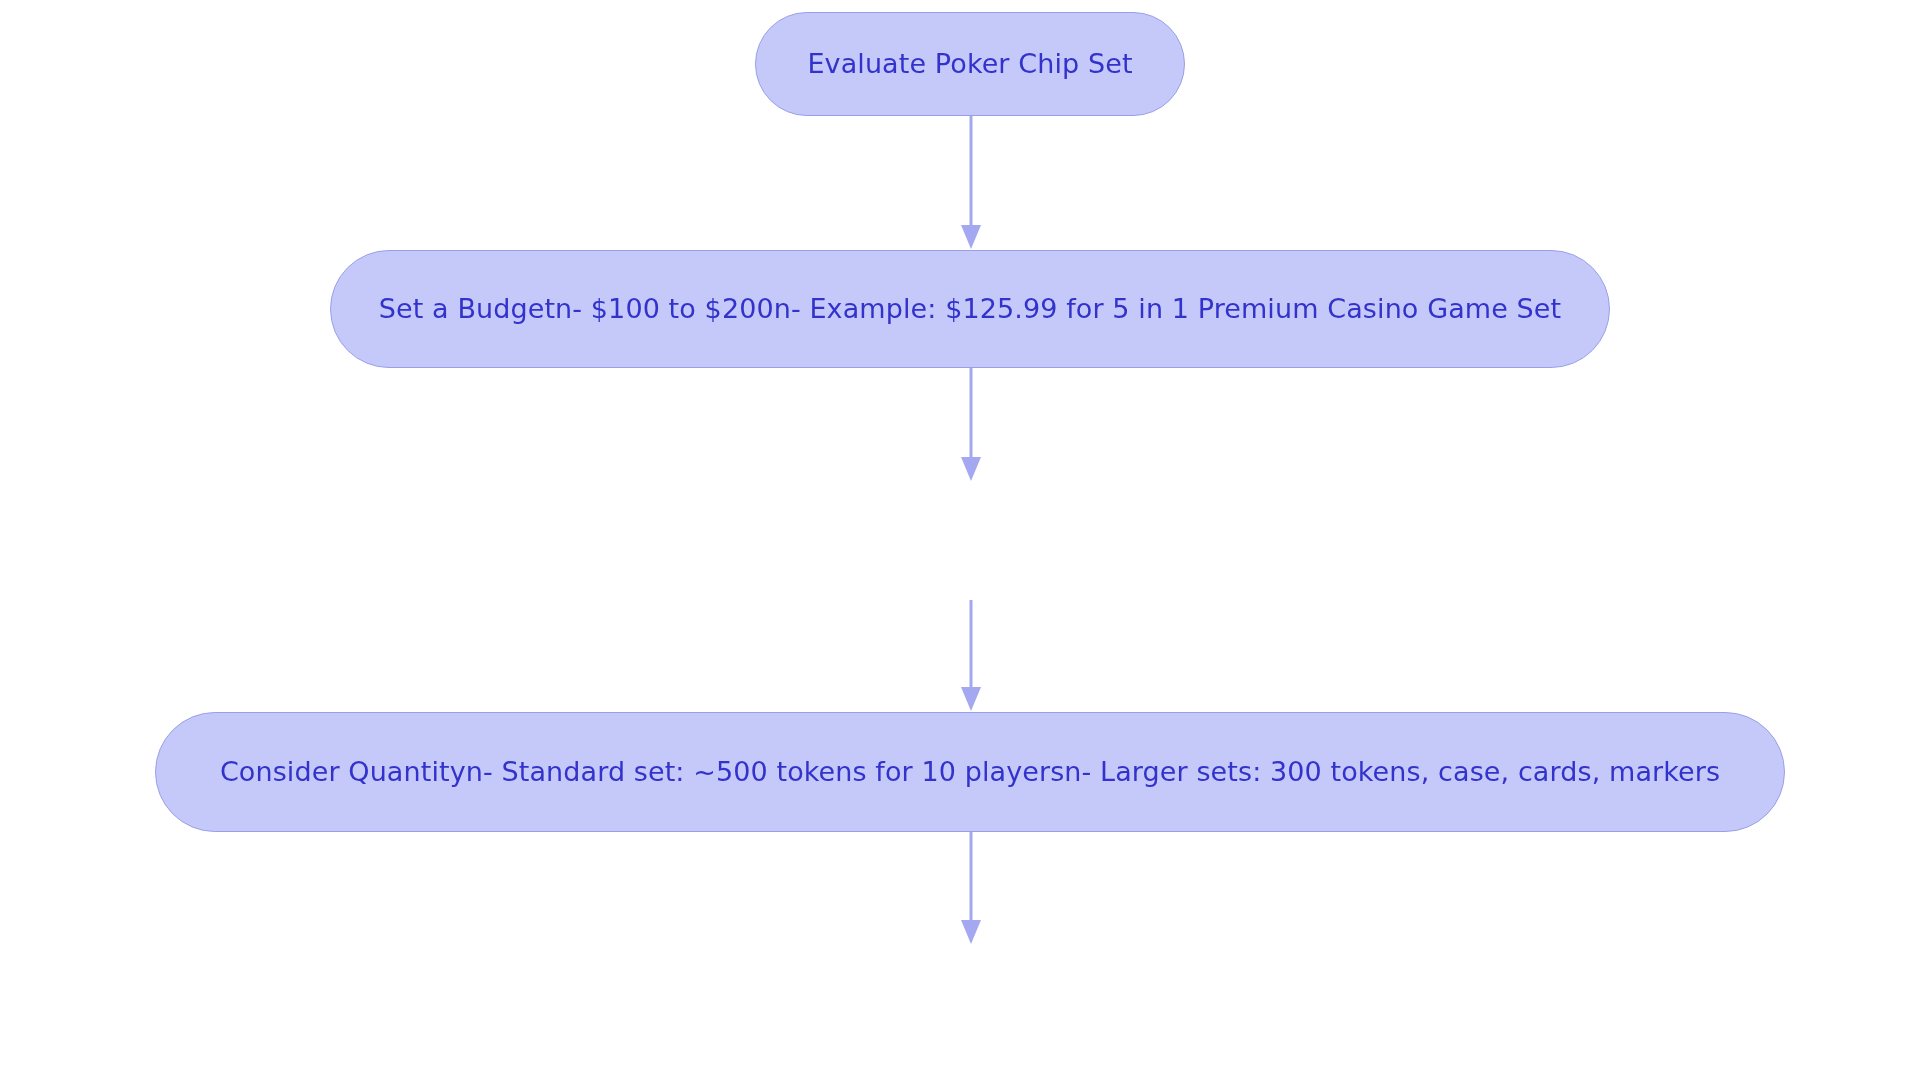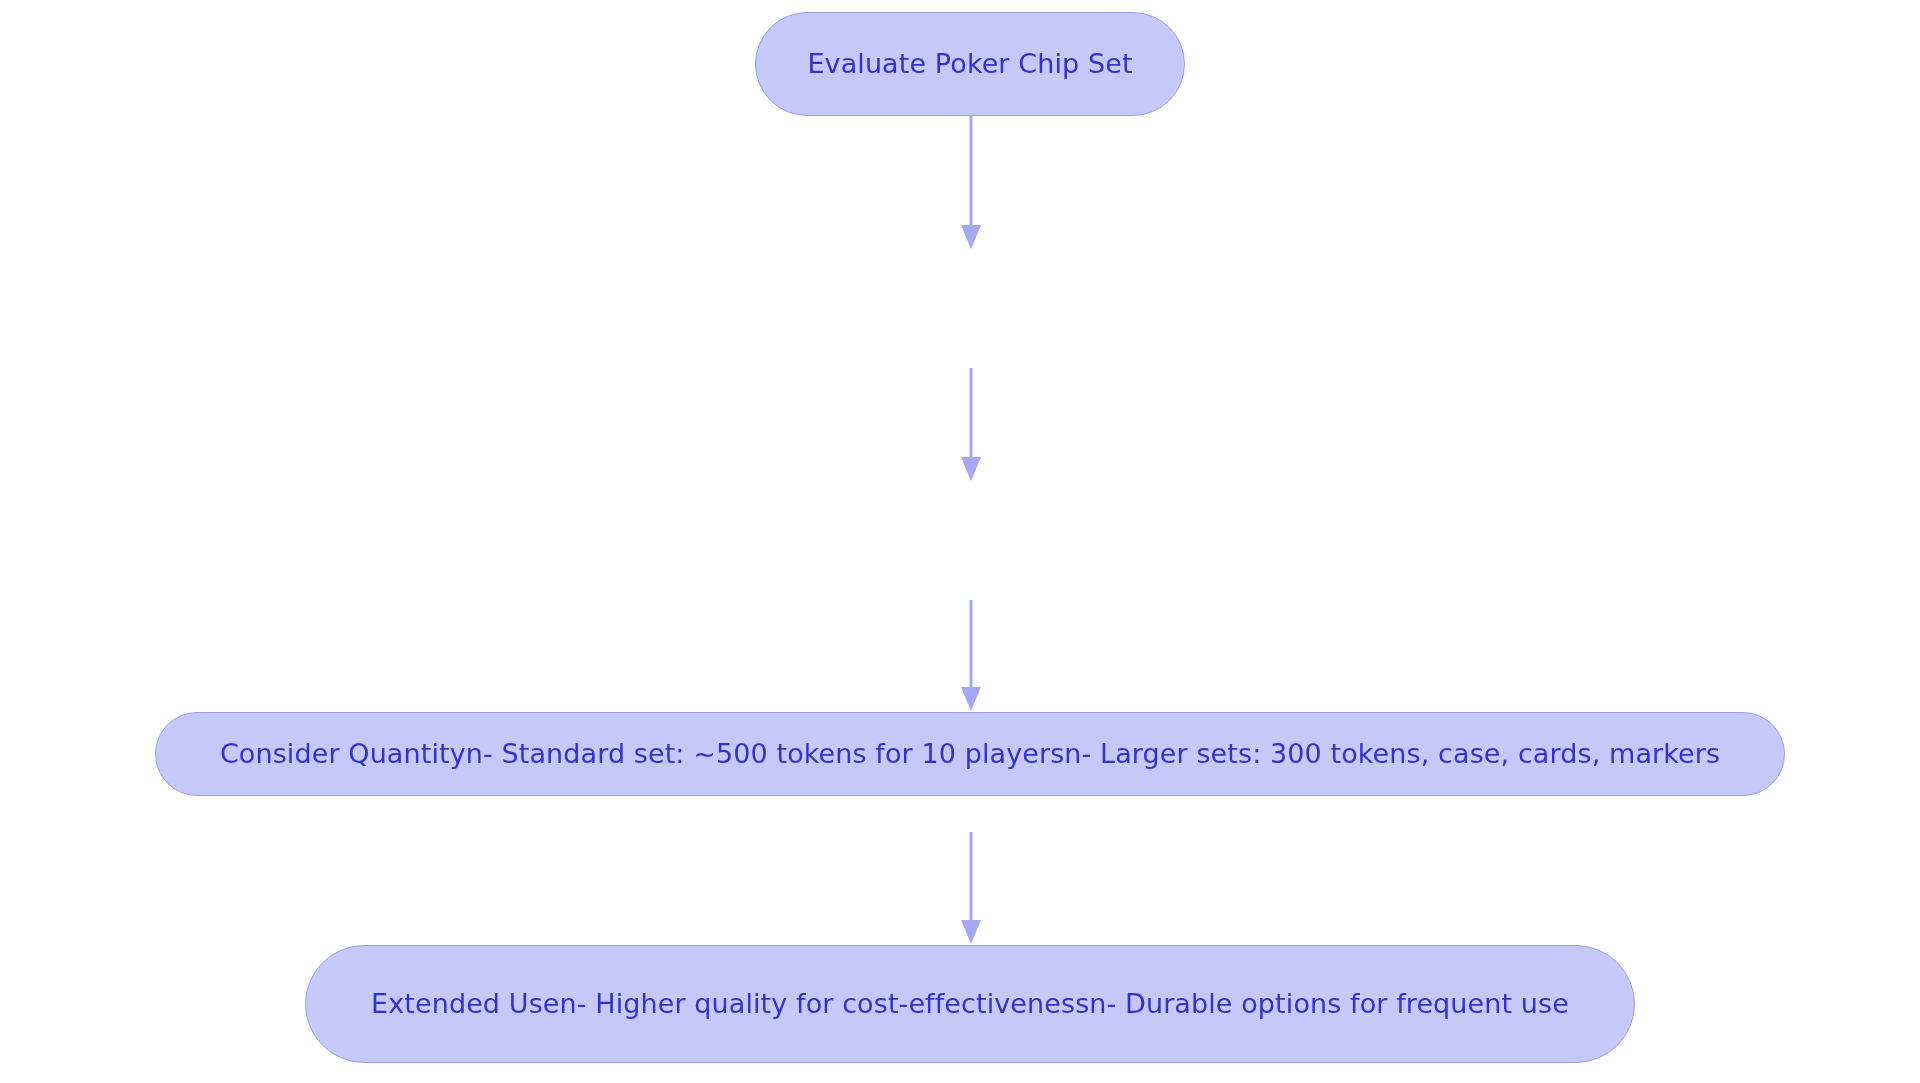--- a/index.html
+++ b/index.html
@@ -56,21 +56,21 @@
     width: 1280px; height: 118px;
     font-size: 27px;
   }
   #node-3 {
     left: 247px;  top: 482px;
     width: 1444px; height: 118px;
     font-size: 27px;
   }
   #node-4 {
     left: 155px;  top: 712px;
-    width: 1630px; height: 84px;
+    width: 1630px; height: 120px;
     font-size: 27px;
   }
   #node-5 {
     left: 305px;  top: 945px;
     width: 1330px; height: 118px;
     font-size: 27px;
   }
 
   
   .flow-edge {
@@ -91,20 +91,23 @@
 
   <div class="flow-node" id="node-1">
     <span class="node-label">Evaluate Poker Chip Set</span>
   </div>
 
   <svg class="flow-edge" id="edge-1-2" viewBox="0 0 32 134" preserveAspectRatio="none">
     <line x1="16" y1="0" x2="16" y2="114" stroke="#a3a8f0" stroke-width="3"></line>
     <polygon points="16,133 6,109 26,109" fill="#a3a8f0"></polygon>
   </svg>
 
+  <div class="flow-node" id="node-2">
+    <span class="node-label">Set a Budgetn- $100 to $200n- Example: $125.99 for 5 in 1 Premium Casino Game Set</span>
+  </div>
 
   <svg class="flow-edge" id="edge-2-3" viewBox="0 0 32 114" preserveAspectRatio="none">
     <line x1="16" y1="0" x2="16" y2="94" stroke="#a3a8f0" stroke-width="3"></line>
     <polygon points="16,113 6,89 26,89" fill="#a3a8f0"></polygon>
   </svg>
 
 
   <svg class="flow-edge" id="edge-3-4" viewBox="0 0 32 112" preserveAspectRatio="none">
     <line x1="16" y1="0" x2="16" y2="92" stroke="#a3a8f0" stroke-width="3"></line>
     <polygon points="16,111 6,87 26,87" fill="#a3a8f0"></polygon>
@@ -112,17 +115,14 @@
 
   <div class="flow-node" id="node-4">
     <span class="node-label">Consider Quantityn- Standard set: ~500 tokens for 10 playersn- Larger sets: 300 tokens, case, cards, markers</span>
   </div>
 
   <svg class="flow-edge" id="edge-4-5" viewBox="0 0 32 113" preserveAspectRatio="none">
     <line x1="16" y1="0" x2="16" y2="93" stroke="#a3a8f0" stroke-width="3"></line>
     <polygon points="16,112 6,88 26,88" fill="#a3a8f0"></polygon>
   </svg>
 
-  <div class="flow-node" id="node-5">
-    <span class="node-label">Extended Usen- Higher quality for cost-effectivenessn- Durable options for frequent use</span>
-  </div>
 
 </div>
 
 </body></html>

